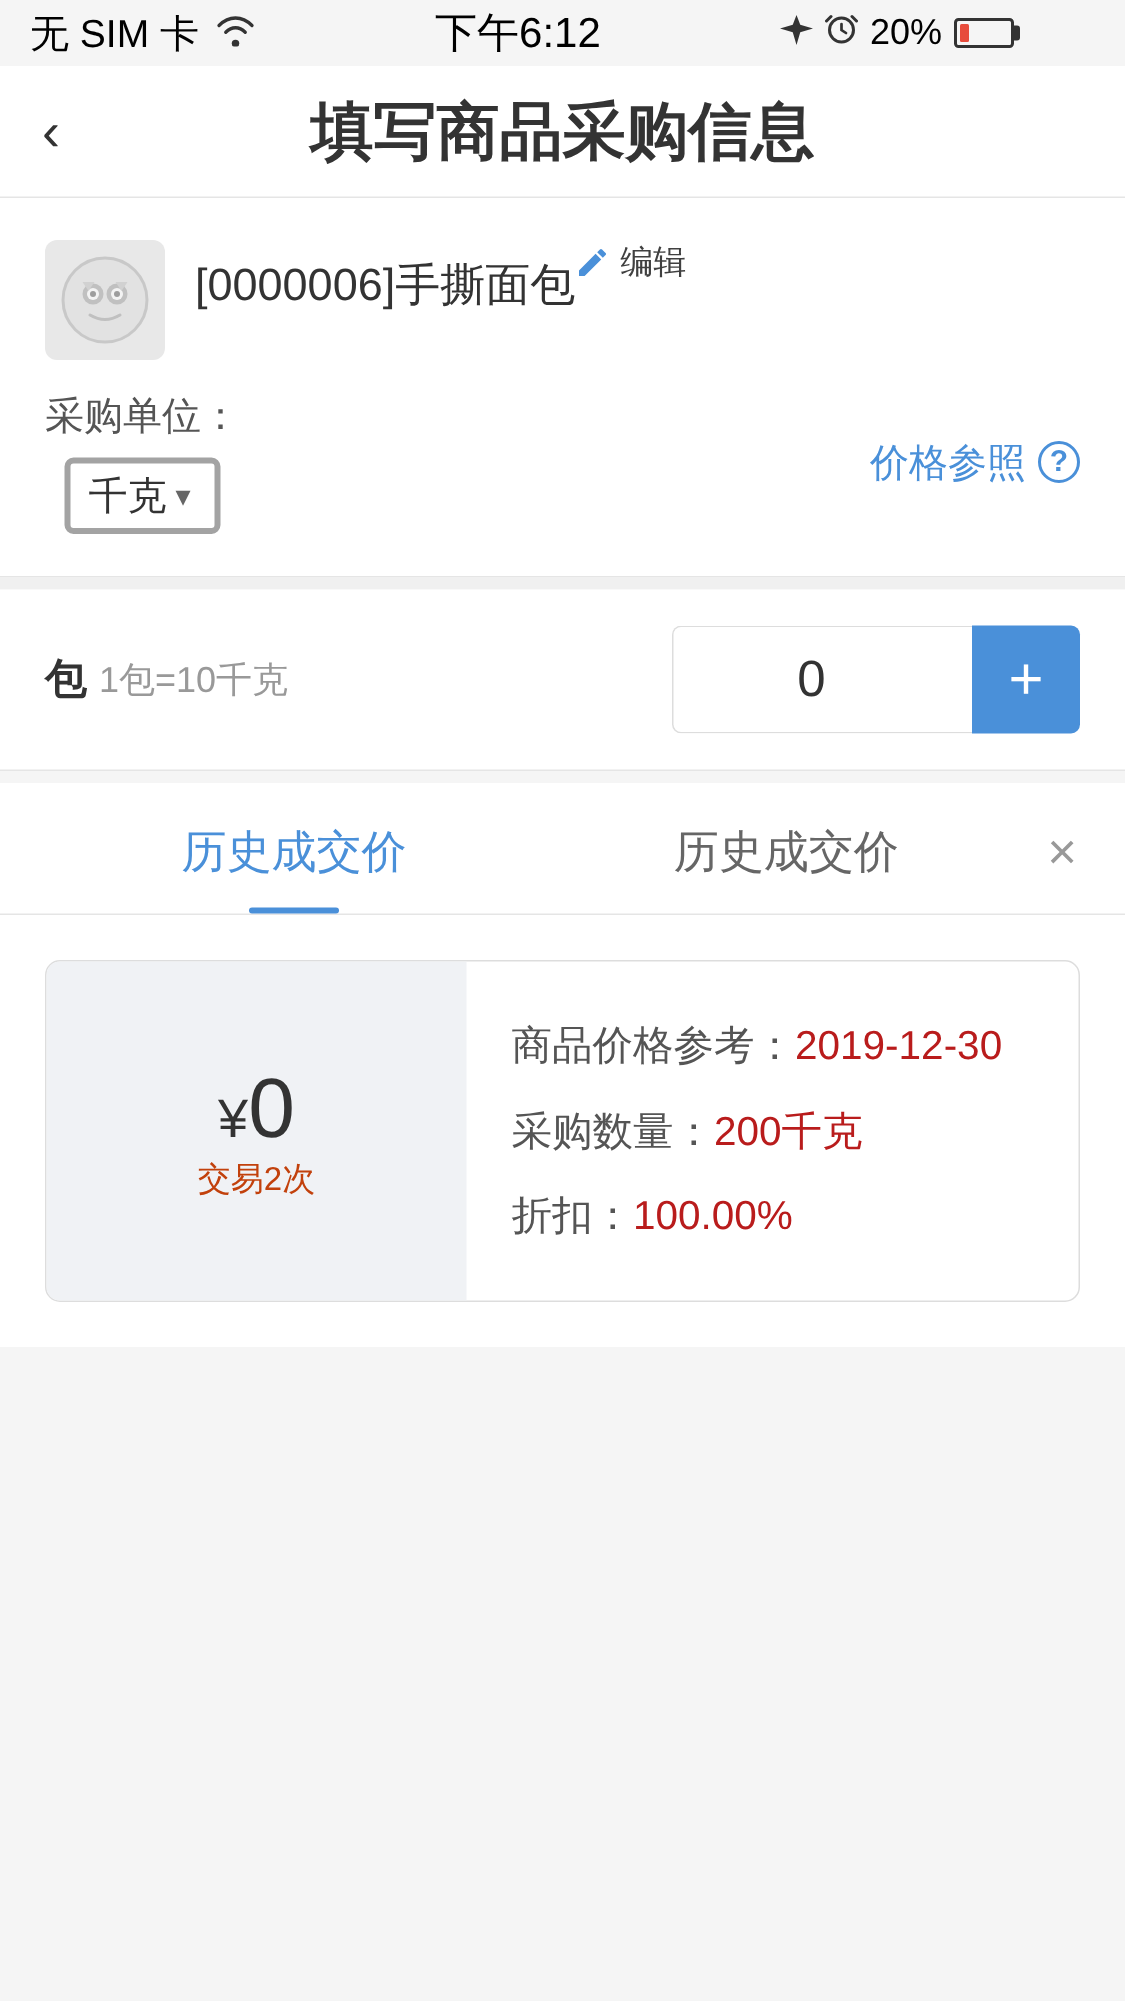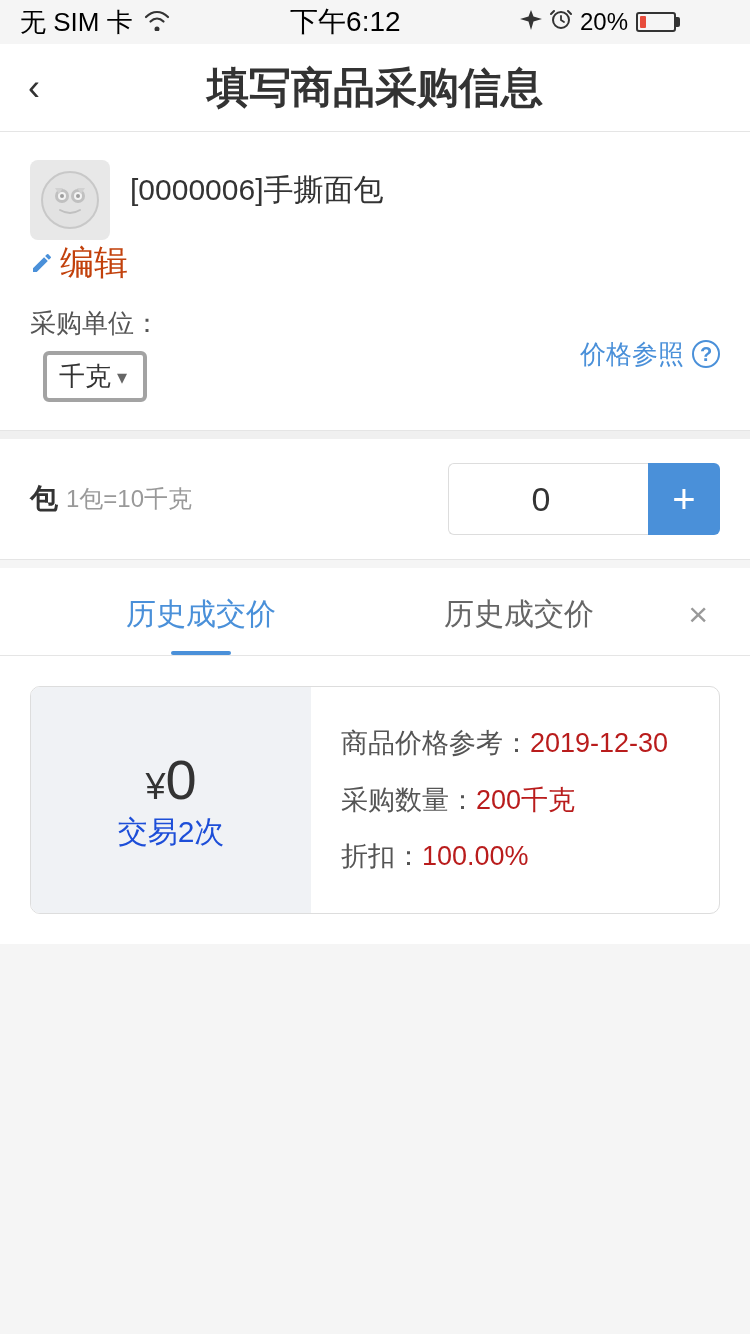--- a/index.html
+++ b/index.html
@@ -88,21 +88,20 @@
       background: #ffffff;
       padding: 28px 30px;
       margin-top: 0;
       border-bottom: 1px solid #e5e5e5;
     }
     .product-header {
       display: flex;
       align-items: flex-start;
       justify-content: flex-start;
       margin-bottom: 20px;
-      flex-direction: column;
     }
     .product-left {
       display: flex;
       align-items: flex-start;
       gap: 20px;
     }
     .product-thumb {
       width: 80px;
       height: 80px;
       background: #e8e8e8;
@@ -120,22 +119,22 @@
     .product-name {
       font-size: 30px;
       color: #333;
       font-weight: 500;
       padding-top: 10px;
     }
     .edit-btn {
       display: flex;
       align-items: center;
       gap: 6px;
-      color: #c2410c;
-      font-size: 34px;
+      color: #404040;
+      font-size: 22px;
       cursor: pointer;
       flex-shrink: 0;
     }
     .product-meta {
       display: flex;
       align-items: center;
       justify-content: space-between;
       margin-top: 14px;
     }
     .purchase-unit {
@@ -244,21 +243,21 @@
     .bottom-panel {
       background: #ffffff;
       margin-top: 8px;
     }
 
     
     .tabs-row {
       display: flex;
       align-items: center;
       border-bottom: 1px solid #e5e5e5;
-      padding: 0 42px;
+      padding: 0 32px;
       position: relative;
     }
     .tab-item {
       flex: 1;
       text-align: center;
       padding: 26px 0 20px;
       font-size: 30px;
       color: #666;
       cursor: pointer;
       position: relative;
@@ -307,22 +306,22 @@
     .price-amount {
       font-size: 56px;
       color: #333;
       font-weight: 500;
     }
     .price-yen {
       font-size: 36px;
       font-weight: 400;
     }
     .price-times {
-      font-size: 30px;
-      color: #1d4ed8;
+      font-size: 22px;
+      color: #c2410c;
     }
     .price-card-right {
       flex: 1;
       padding: 36px 30px;
       display: flex;
       flex-direction: column;
       gap: 16px;
     }
     .price-detail-row {
       font-size: 27px;

